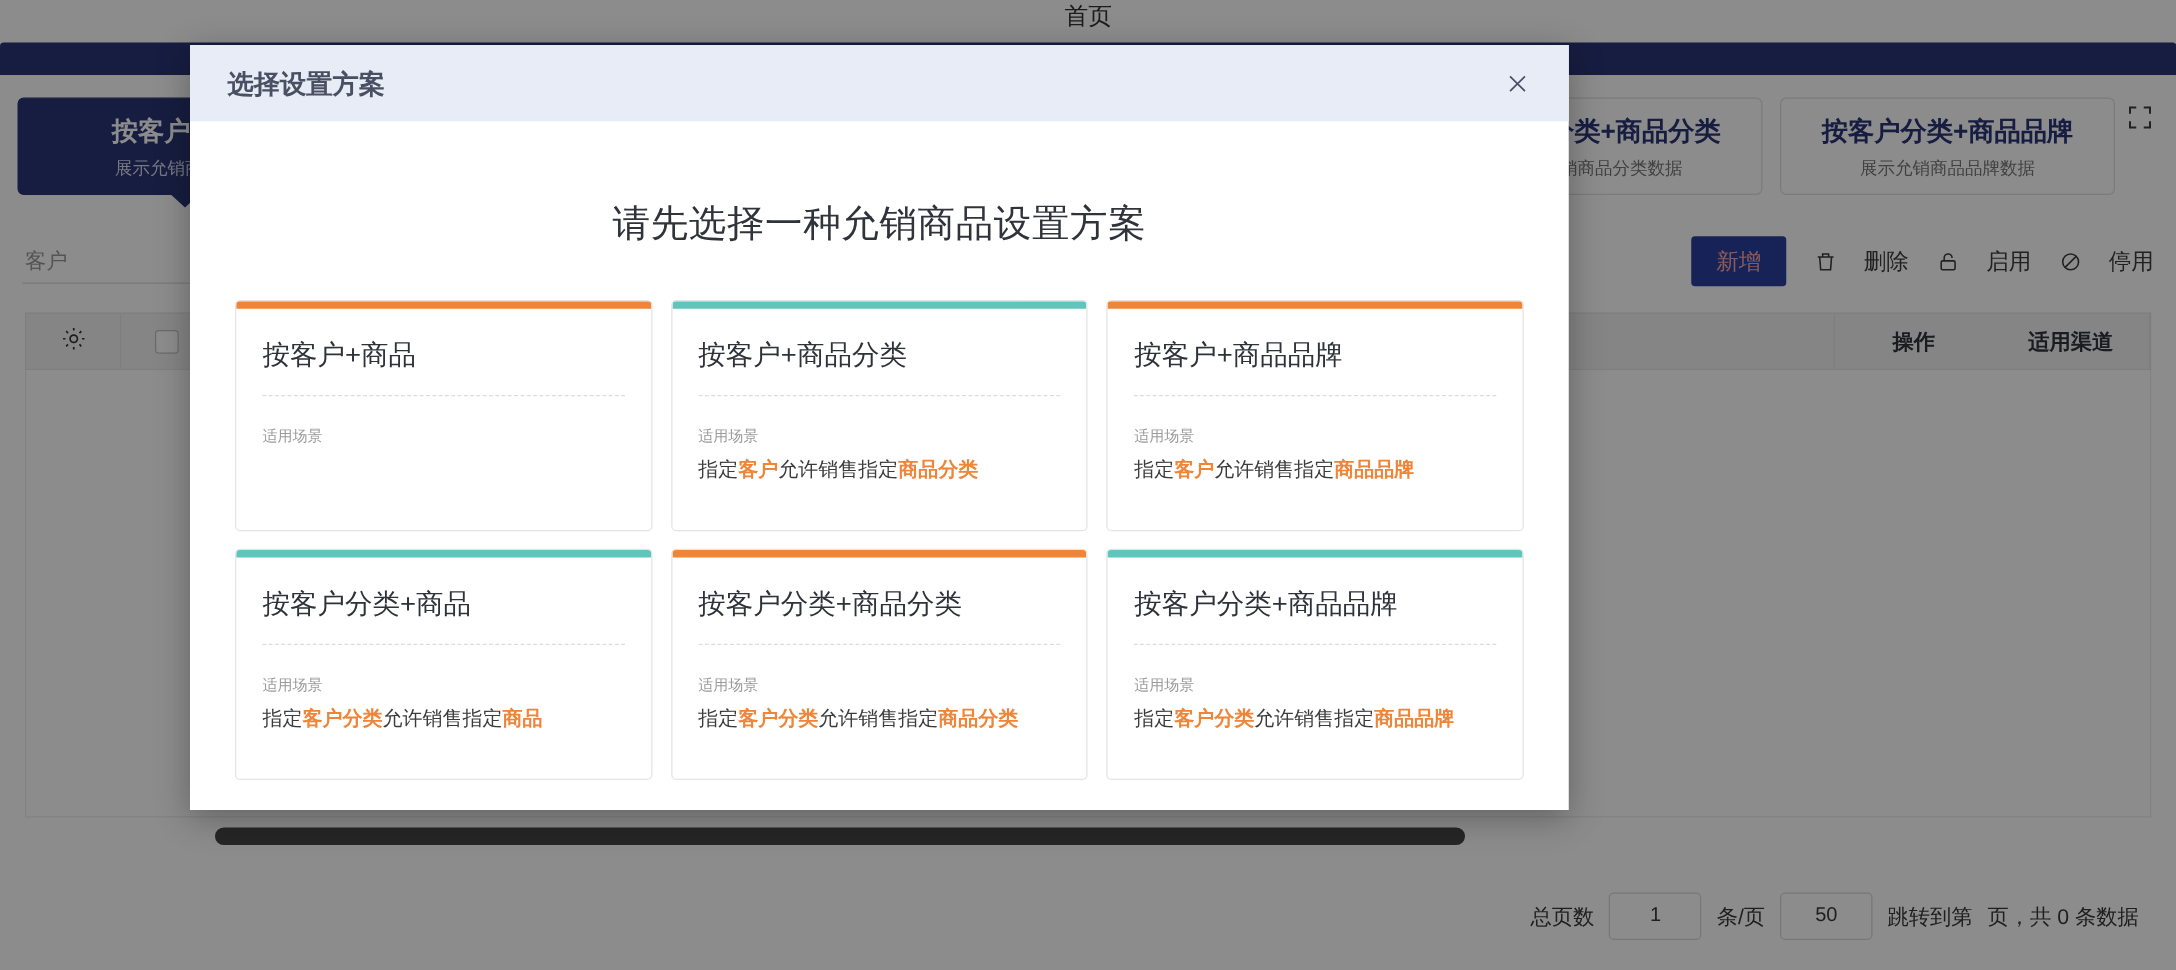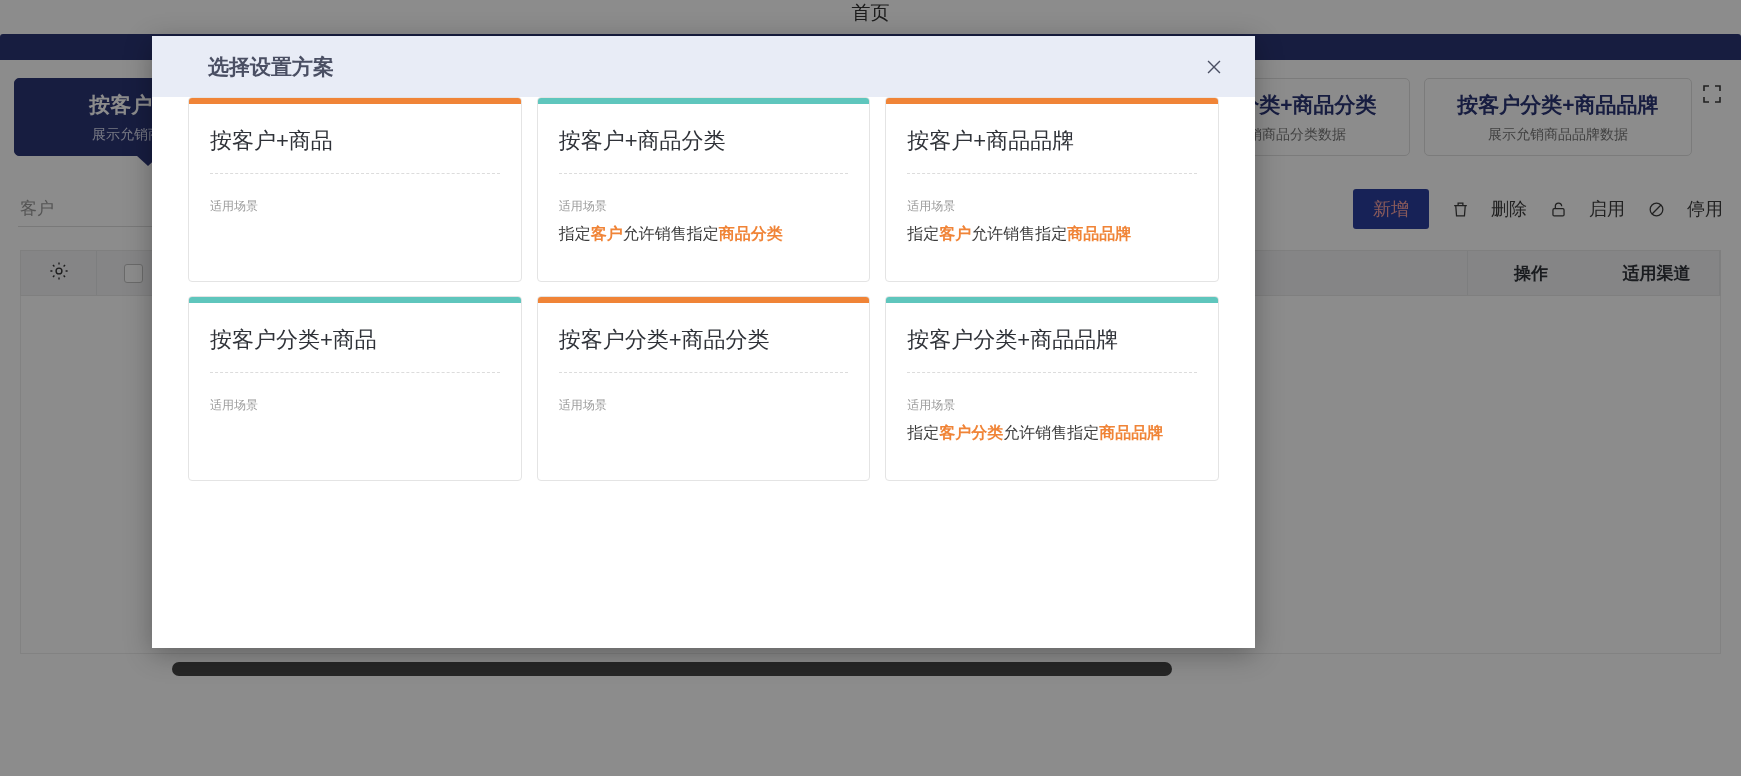--- a/index.html
+++ b/index.html
@@ -167,21 +167,21 @@
     background: #ffffff;
     z-index: 50;
     box-shadow: 0 6px 26px rgba(0,0,0,.30);
   }
   .modal-head {
     height: 61px; background: #e8ecf6;
     display: flex; align-items: center;
     padding: 0 24px 0 30px;
   }
   .modal-title {
-    font-size: 21px; font-weight: bold; color: #4a4f63; margin-left: 26px;
+    font-size: 21px; font-weight: bold; color: #4a4f63;
   }
   .modal-close {
     margin-left: auto;
     width: 34px; height: 34px;
     display: flex; align-items: center; justify-content: center;
     color: #4a4f63;
   }
   .modal-body { padding: 0 36px; }
   .modal-h1 {
     text-align: center;
@@ -329,35 +329,44 @@
     <div class="th op">操作</div>
     <div class="th ch">适用渠道</div>
   </div>
 
   <div class="table-body"></div>
 
   <div class="hscroll-track">
     <div class="hscroll-thumb"></div>
   </div>
 
+  <div class="pager">
+    <span>总页数</span>
+    <span class="pager-box">1</span>
+    <span>条/页</span>
+    <span class="pager-box">50</span>
+    <span>跳转到第</span>
+    <span>页，共 0 条数据</span>
+  </div>
 </div>
 
 <div id="dim"></div>
 
 <div id="modal">
   <div class="modal-head">
     <div class="modal-title">选择设置方案</div>
     <div class="modal-close">
       <svg width="22" height="22" viewBox="0 0 24 24" fill="none" stroke="currentColor" stroke-width="1.5">
         <path d="M5.5 5.5 18.5 18.5 M18.5 5.5 5.5 18.5"></path>
       </svg>
     </div>
   </div>
 
   <div class="modal-body">
+    <div class="modal-h1">请先选择一种允销商品设置方案</div>
 
     <div class="grid">
 
       <div class="opt-card">
         <div class="opt-bar" style="background: rgb(240, 132, 55);"></div>
         <div class="opt-inner">
           <div class="opt-title">按客户+商品</div>
           <div class="opt-divider"></div>
           <div class="opt-scene">适用场景</div>
         </div>
@@ -382,29 +391,31 @@
           <div class="opt-desc"><span>指定</span><b>客户</b><span>允许销售指定</span><b>商品品牌</b></div>
         </div>
       </div>
 
       <div class="opt-card">
         <div class="opt-bar" style="background: rgb(95, 198, 189);"></div>
         <div class="opt-inner">
           <div class="opt-title">按客户分类+商品</div>
           <div class="opt-divider"></div>
           <div class="opt-scene">适用场景</div>
+          <div class="opt-desc"><span>指定</span><b>客户分类</b><span>允许销售指定</span><b>商品</b></div>
         </div>
       </div>
 
       <div class="opt-card">
         <div class="opt-bar" style="background: rgb(240, 132, 55);"></div>
         <div class="opt-inner">
           <div class="opt-title">按客户分类+商品分类</div>
           <div class="opt-divider"></div>
           <div class="opt-scene">适用场景</div>
+          <div class="opt-desc"><span>指定</span><b>客户分类</b><span>允许销售指定</span><b>商品分类</b></div>
         </div>
       </div>
 
       <div class="opt-card">
         <div class="opt-bar" style="background: rgb(95, 198, 189);"></div>
         <div class="opt-inner">
           <div class="opt-title">按客户分类+商品品牌</div>
           <div class="opt-divider"></div>
           <div class="opt-scene">适用场景</div>
           <div class="opt-desc"><span>指定</span><b>客户分类</b><span>允许销售指定</span><b>商品品牌</b></div>

